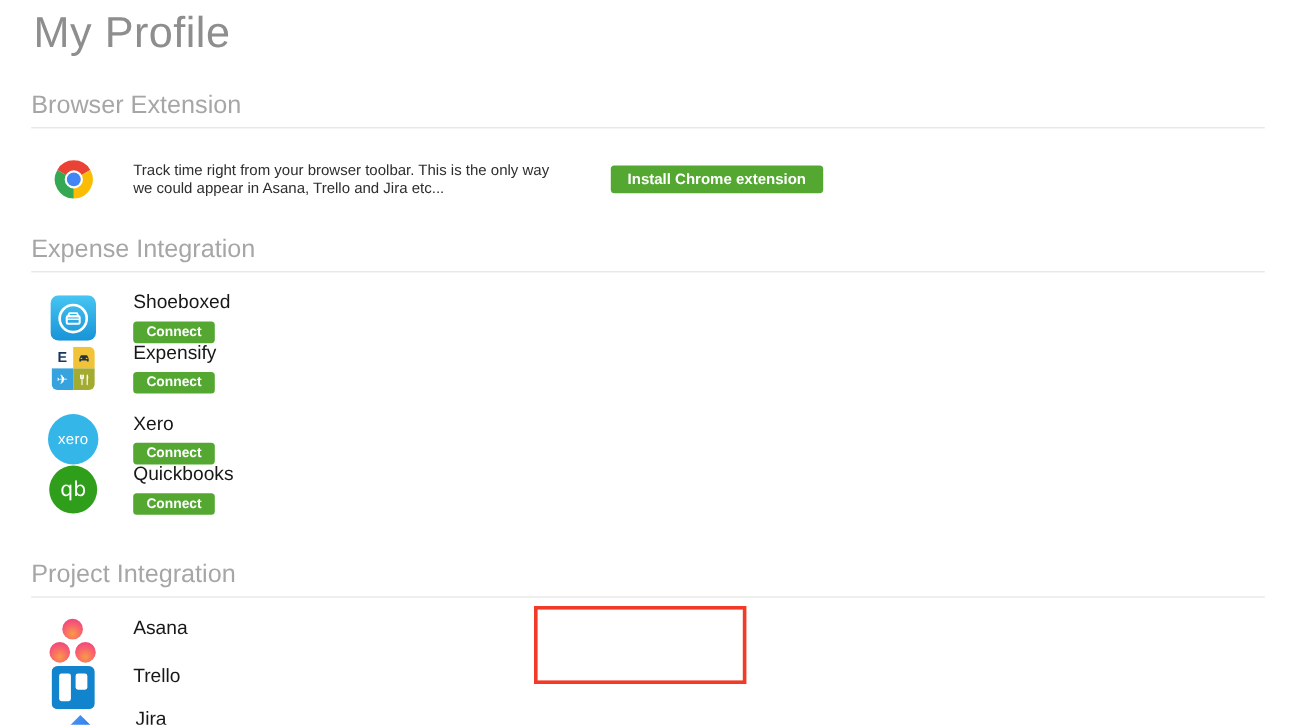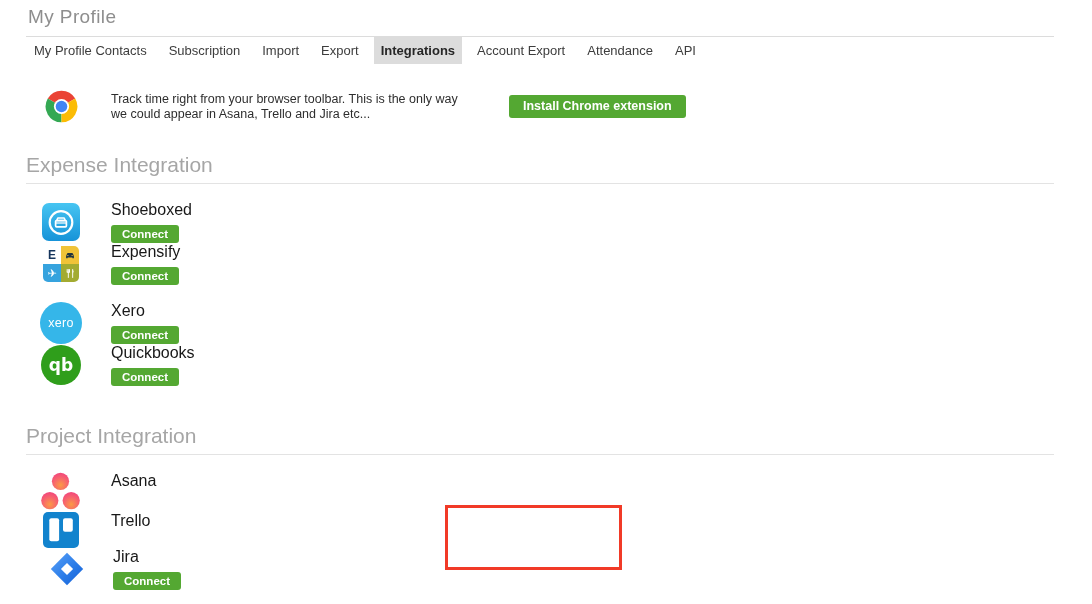--- a/index.html
+++ b/index.html
@@ -5,21 +5,21 @@
   html,body{margin:0;padding:0;background:#fff;}
   body{
     width:1092px;height:604px;position:relative;overflow:hidden;
     font-family:"Liberation Sans","DejaVu Sans",sans-serif;
     -webkit-font-smoothing:antialiased;
   }
   .content{padding:0 38px 0 26px;}
 
   
   .page-title{
-    font-size:19px;font-weight:300;color:#8e8e8e;
+    font-size:36px;font-weight:300;color:#8e8e8e;
     margin:0;padding:6px 0 8px 2px;letter-spacing:.4px;
   }
 
   
   .tabs{display:flex;border-top:1px solid #dcdcdc;align-items:stretch;}
   .tab{
     padding:6px 7px;margin-right:8px;font-size:13px;color:#3d3d3d;
     white-space:nowrap;cursor:pointer;
   }
   .tab:first-child{margin-left:1px;}
@@ -64,50 +64,41 @@
 
   
   .xero-circle{
     width:42px;height:42px;border-radius:50%;background:#35b6e9;color:#fff;
     display:flex;align-items:center;justify-content:center;
     font-size:12.5px;letter-spacing:.3px;
   }
   .qb-circle{
     width:40px;height:40px;border-radius:50%;background:#2f9e1b;color:#fff;
     display:flex;align-items:center;justify-content:center;
-    font-size:17px;font-weight:bold;font-family:"DejaVu Sans",sans-serif;
+    font-size:17px;font-weight:normal;font-family:"DejaVu Sans",sans-serif;
   }
   .exp-grid{
     width:36px;height:36px;border-radius:5px;overflow:hidden;
     display:grid;grid-template-columns:18px 18px;grid-template-rows:18px 18px;
   }
   .exp-cell{display:flex;align-items:center;justify-content:center;}
   .exp-tl{background:#ffffff;color:#16355c;font-weight:bold;font-size:12px;}
   .exp-tr{background:#f0c338;}
   .exp-bl{background:#36a3de;color:#fff;font-size:11px;font-family:"DejaVu Sans",sans-serif;}
   .exp-br{background:#a3ab31;}
 </style>
 </head>
 <body>
 
 <div class="content">
 
   <h1 class="page-title">My Profile</h1>
 
-  <div class="tabs">
-    <div class="tab">My Profile Contacts</div>
-    <div class="tab">Subscription</div>
-    <div class="tab">Import</div>
-    <div class="tab">Export</div>
-    <div class="tab active">Integrations</div>
-    <div class="tab">Account Export</div>
-    <div class="tab">Attendance</div>
-    <div class="tab">API</div>
-  </div>
-
+
+  <h2 class="section-heading mt-browser">Browser Extension</h2>
 
   <div class="chrome-row">
     <div class="chrome-icon-box">
       <svg width="33" height="33" viewBox="0 0 100 100">
         <circle cx="50" cy="50" r="48" fill="#fff"></circle>
         <path d="M50 50 L8.4 26 A48 48 0 0 1 91.6 26 Z" fill="#EA4335"></path>
         <path d="M50 50 L8.4 26 A48 48 0 0 0 50 98 Z" fill="#34A853"></path>
         <path d="M50 50 L50 98 A48 48 0 0 0 91.6 26 Z" fill="#FBBC05"></path>
         <circle cx="50" cy="50" r="23" fill="#fff"></circle>
         <circle cx="50" cy="50" r="17.5" fill="#4285F4"></circle>

